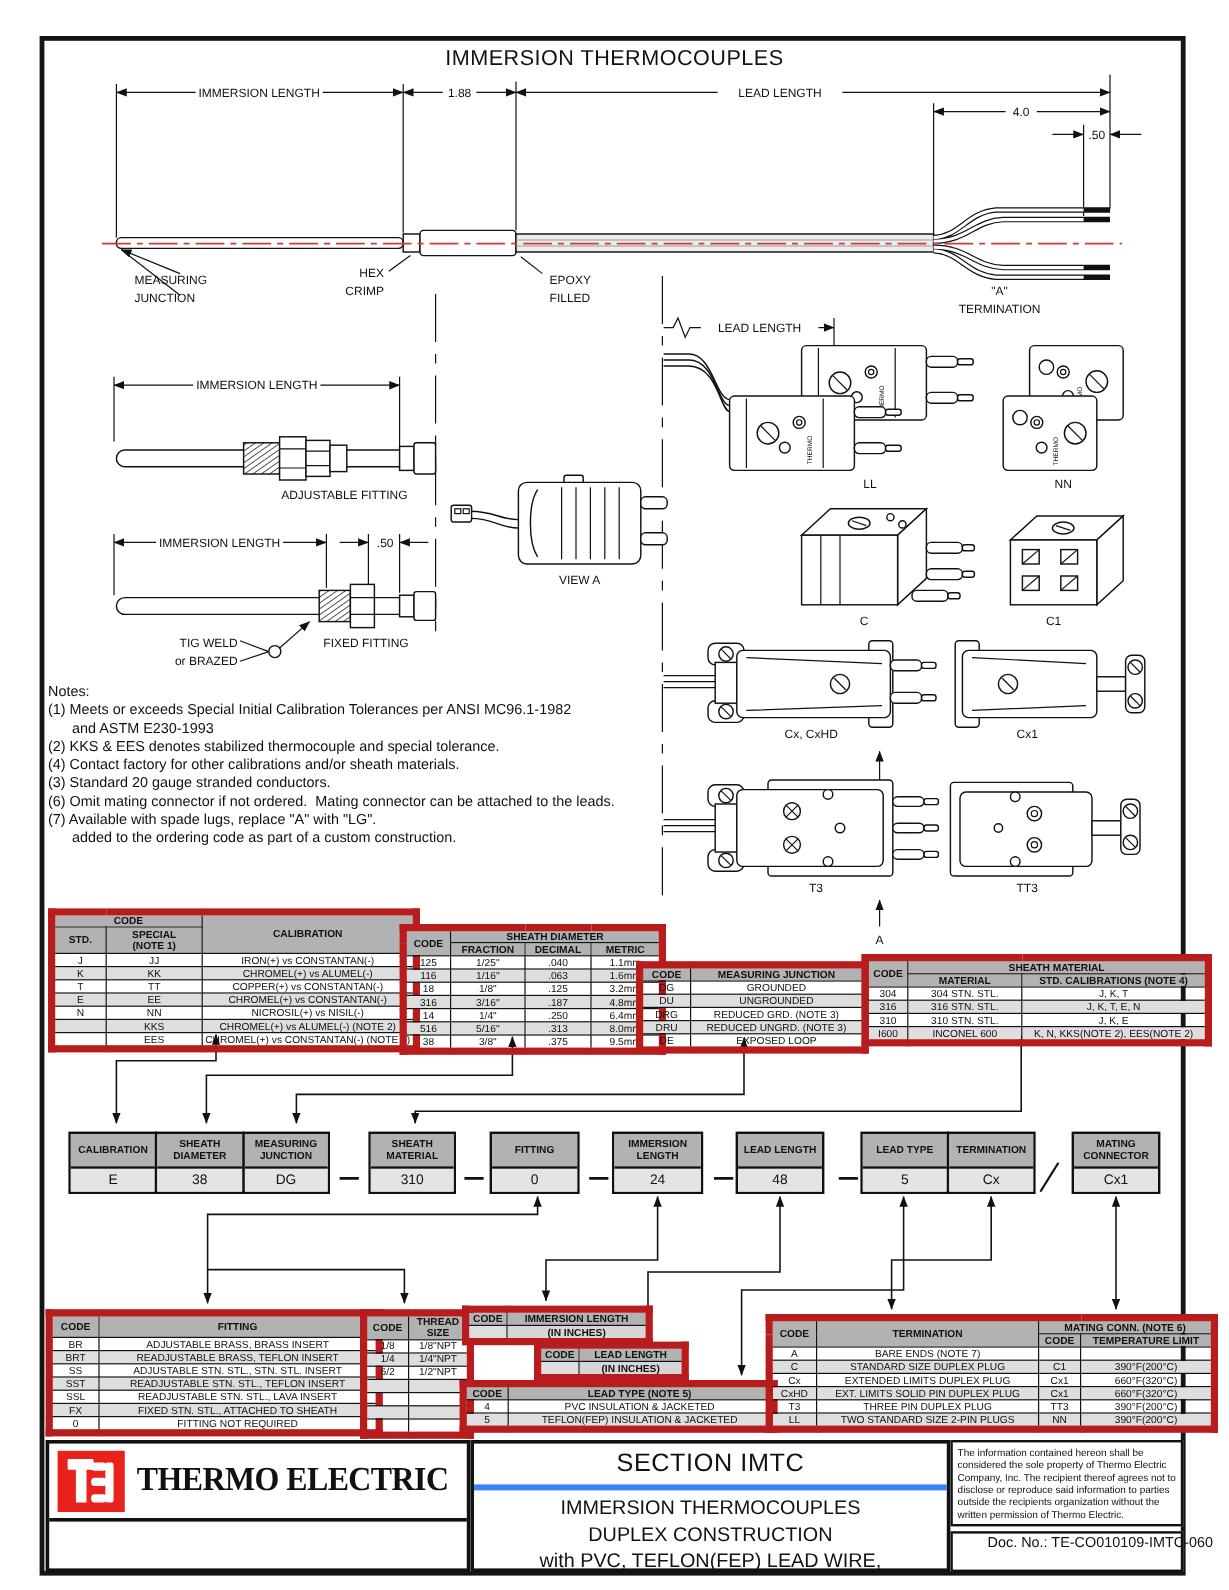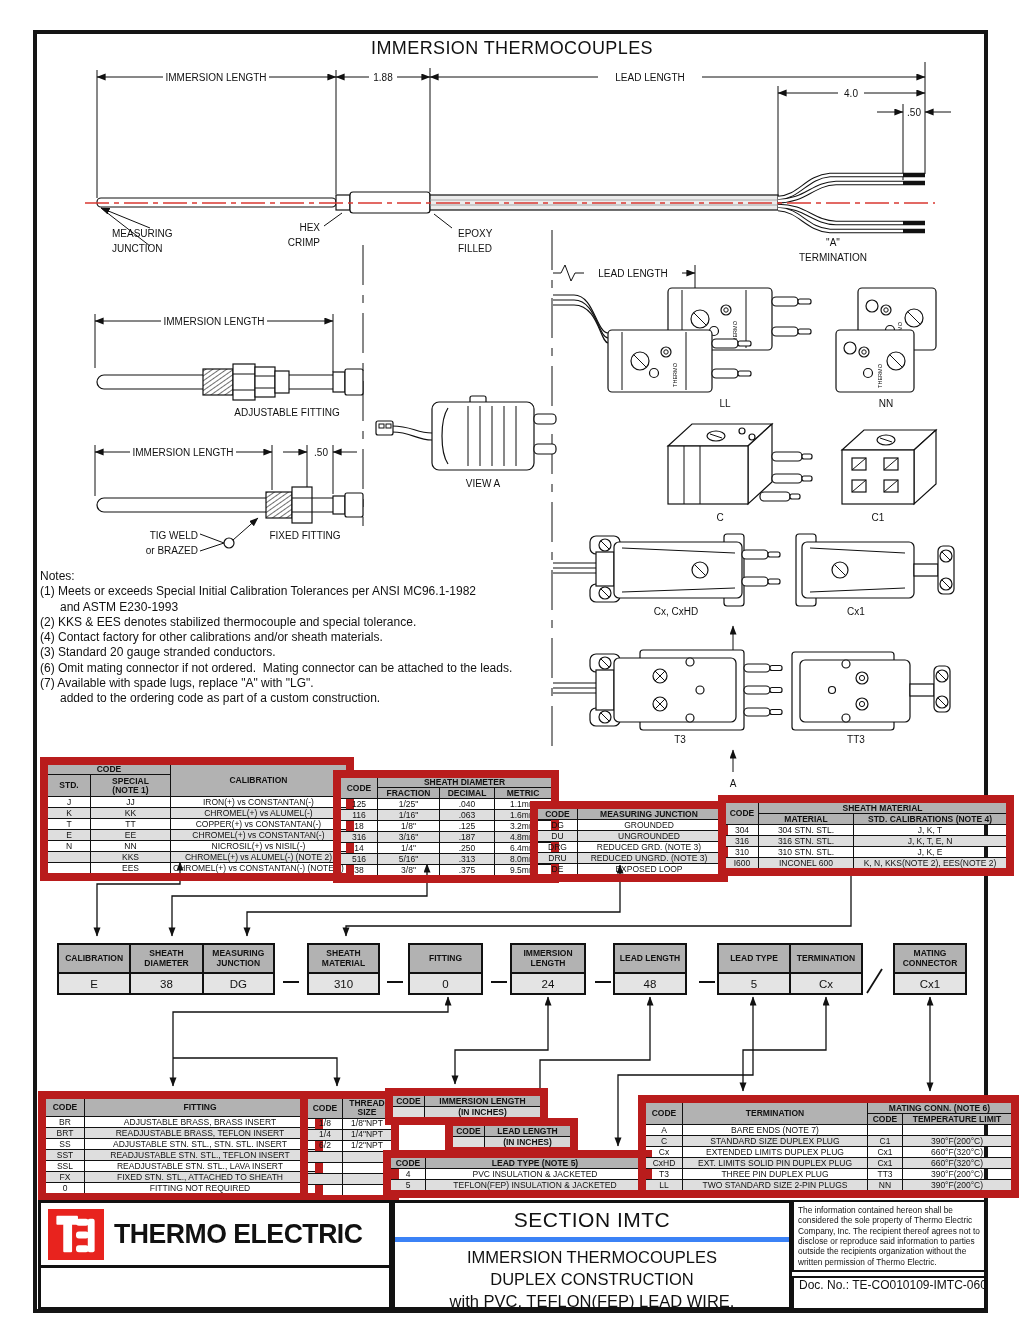--- a/index.html
+++ b/index.html
@@ -3,21 +3,21 @@
 <meta charset="utf-8">
 <style>
   html,body{margin:0;padding:0;background:#fff;}
   #page{position:relative;width:1024px;height:1325px;background:#fff;
         font-family:"Liberation Sans",sans-serif;color:#111;overflow:hidden;}
   #frame{position:absolute;left:33px;top:30px;width:947px;height:1275px;border:4px solid #151515;}
   #title{position:absolute;left:0;top:38px;width:1024px;text-align:center;font-size:18px;letter-spacing:.4px;}
   svg.overlay{position:absolute;left:0;top:0;}
   
   .tbl{position:absolute;}
-  .tbl table{border-collapse:collapse;border:8px solid #b91c1c;font-size:8.5px;table-layout:fixed;padding-left:44px;}
+  .tbl table{border-collapse:collapse;border:6px solid #b91c1c;font-size:8.5px;table-layout:fixed;padding-left:44px;}
   .tbl td,.tbl th{border:1px solid #111;text-align:center;padding:0 2px;height:10px;line-height:1.05;
                   white-space:nowrap;overflow:hidden;font-weight:normal;}
   .tbl th{background:#b2b2b2;font-weight:bold;}
   .tbl tbody tr:nth-child(even) td{background:#dedede;}
   .hdr2{line-height:1.1;}
   
   .ogroup{position:absolute;display:flex;}
   .ocell{border:2px solid #111;margin-left:-2px;display:flex;flex-direction:column;}
   .ocell:first-child{margin-left:0;}
   .ohead{background:#b2b2b2;height:27px;display:flex;align-items:center;justify-content:center;
@@ -29,21 +29,21 @@
   
   .fbox{position:absolute;border:3px solid #111;box-sizing:border-box;background:#fff;}
   #logo-row{height:65px;border-bottom:3px solid #111;display:flex;align-items:center;padding-left:7px;box-sizing:border-box;}
   #logo-sq{width:56px;height:51px;background:#e8231e;flex:0 0 auto;}
   #brand{font-size:28px;font-weight:bold;letter-spacing:-.5px;transform:scaleX(.95);transform-origin:left;margin-left:10px;white-space:nowrap;}
   #tagline{text-align:center;font-size:12.3px;line-height:1.35;padding-top:5px;}
   #section-box{height:34px;border-bottom:5px solid #3b82f6;display:flex;align-items:center;justify-content:center;
                font-size:21px;letter-spacing:.5px;}
   #desc-box{text-align:center;font-size:16.5px;line-height:1.32;padding-top:5px;}
   #legal{font-size:8.3px;line-height:1.25;padding:3px 4px;}
-  #docno{display:flex;align-items:center;padding-left:5px;font-size:12px;white-space:nowrap;}
+  #docno{display:flex;align-items:center;padding-left:5px;font-size:12px;white-space:nowrap;margin-left:24px;}
   
   .ln{stroke:#111;stroke-width:1;fill:none;}
   .ln2{stroke:#111;stroke-width:1.2;fill:none;}
   .wf{fill:#fff;stroke:#111;stroke-width:1.2;}
   .gf{fill:#ececec;stroke:#111;stroke-width:1.2;}
   .dim{stroke:#111;stroke-width:1;fill:none;marker-start:url(#m);marker-end:url(#m);}
   .dimE{stroke:#111;stroke-width:1;fill:none;marker-end:url(#m);}
   .flow{stroke:#111;stroke-width:1.3;fill:none;marker-start:url(#m);marker-end:url(#m);}
   .flowE{stroke:#111;stroke-width:1.3;fill:none;marker-end:url(#m);}
   .cl{stroke:#d93832;stroke-width:1.5;fill:none;stroke-dasharray:24 5 5 5;}
@@ -814,21 +814,21 @@
           <tr>
             <td>LL</td>
             <td>TWO STANDARD SIZE 2-PIN PLUGS</td>
             <td>NN</td>
             <td>390°F(200°C)</td>
           </tr>
         </tbody>
     </table>
   </div>
 
-  <div class="fbox" style="left:38px;top:1200px;width:354px;height:110px;">
+  <div class="fbox" style="left:38px;top:1200px;width:354px;height:110px;font-family:Liberation Serif, serif;">
     <div id="logo-row">
       <div id="logo-sq">
         <svg width="56" height="51" viewBox="0 0 56 52">
           <rect x="8" y="7" width="22" height="9" rx="1" fill="#fff"></rect>
           <rect x="15" y="15" width="9" height="29" rx="1" fill="#fff"></rect>
           <rect x="40" y="10" width="7" height="34" rx="2" fill="#fff"></rect>
           <rect x="28" y="10" width="13" height="7" rx="3" fill="#fff"></rect>
           <rect x="28" y="23" width="13" height="7" rx="3" fill="#fff"></rect>
           <rect x="28" y="37" width="13" height="7" rx="3" fill="#fff"></rect>
         </svg>

